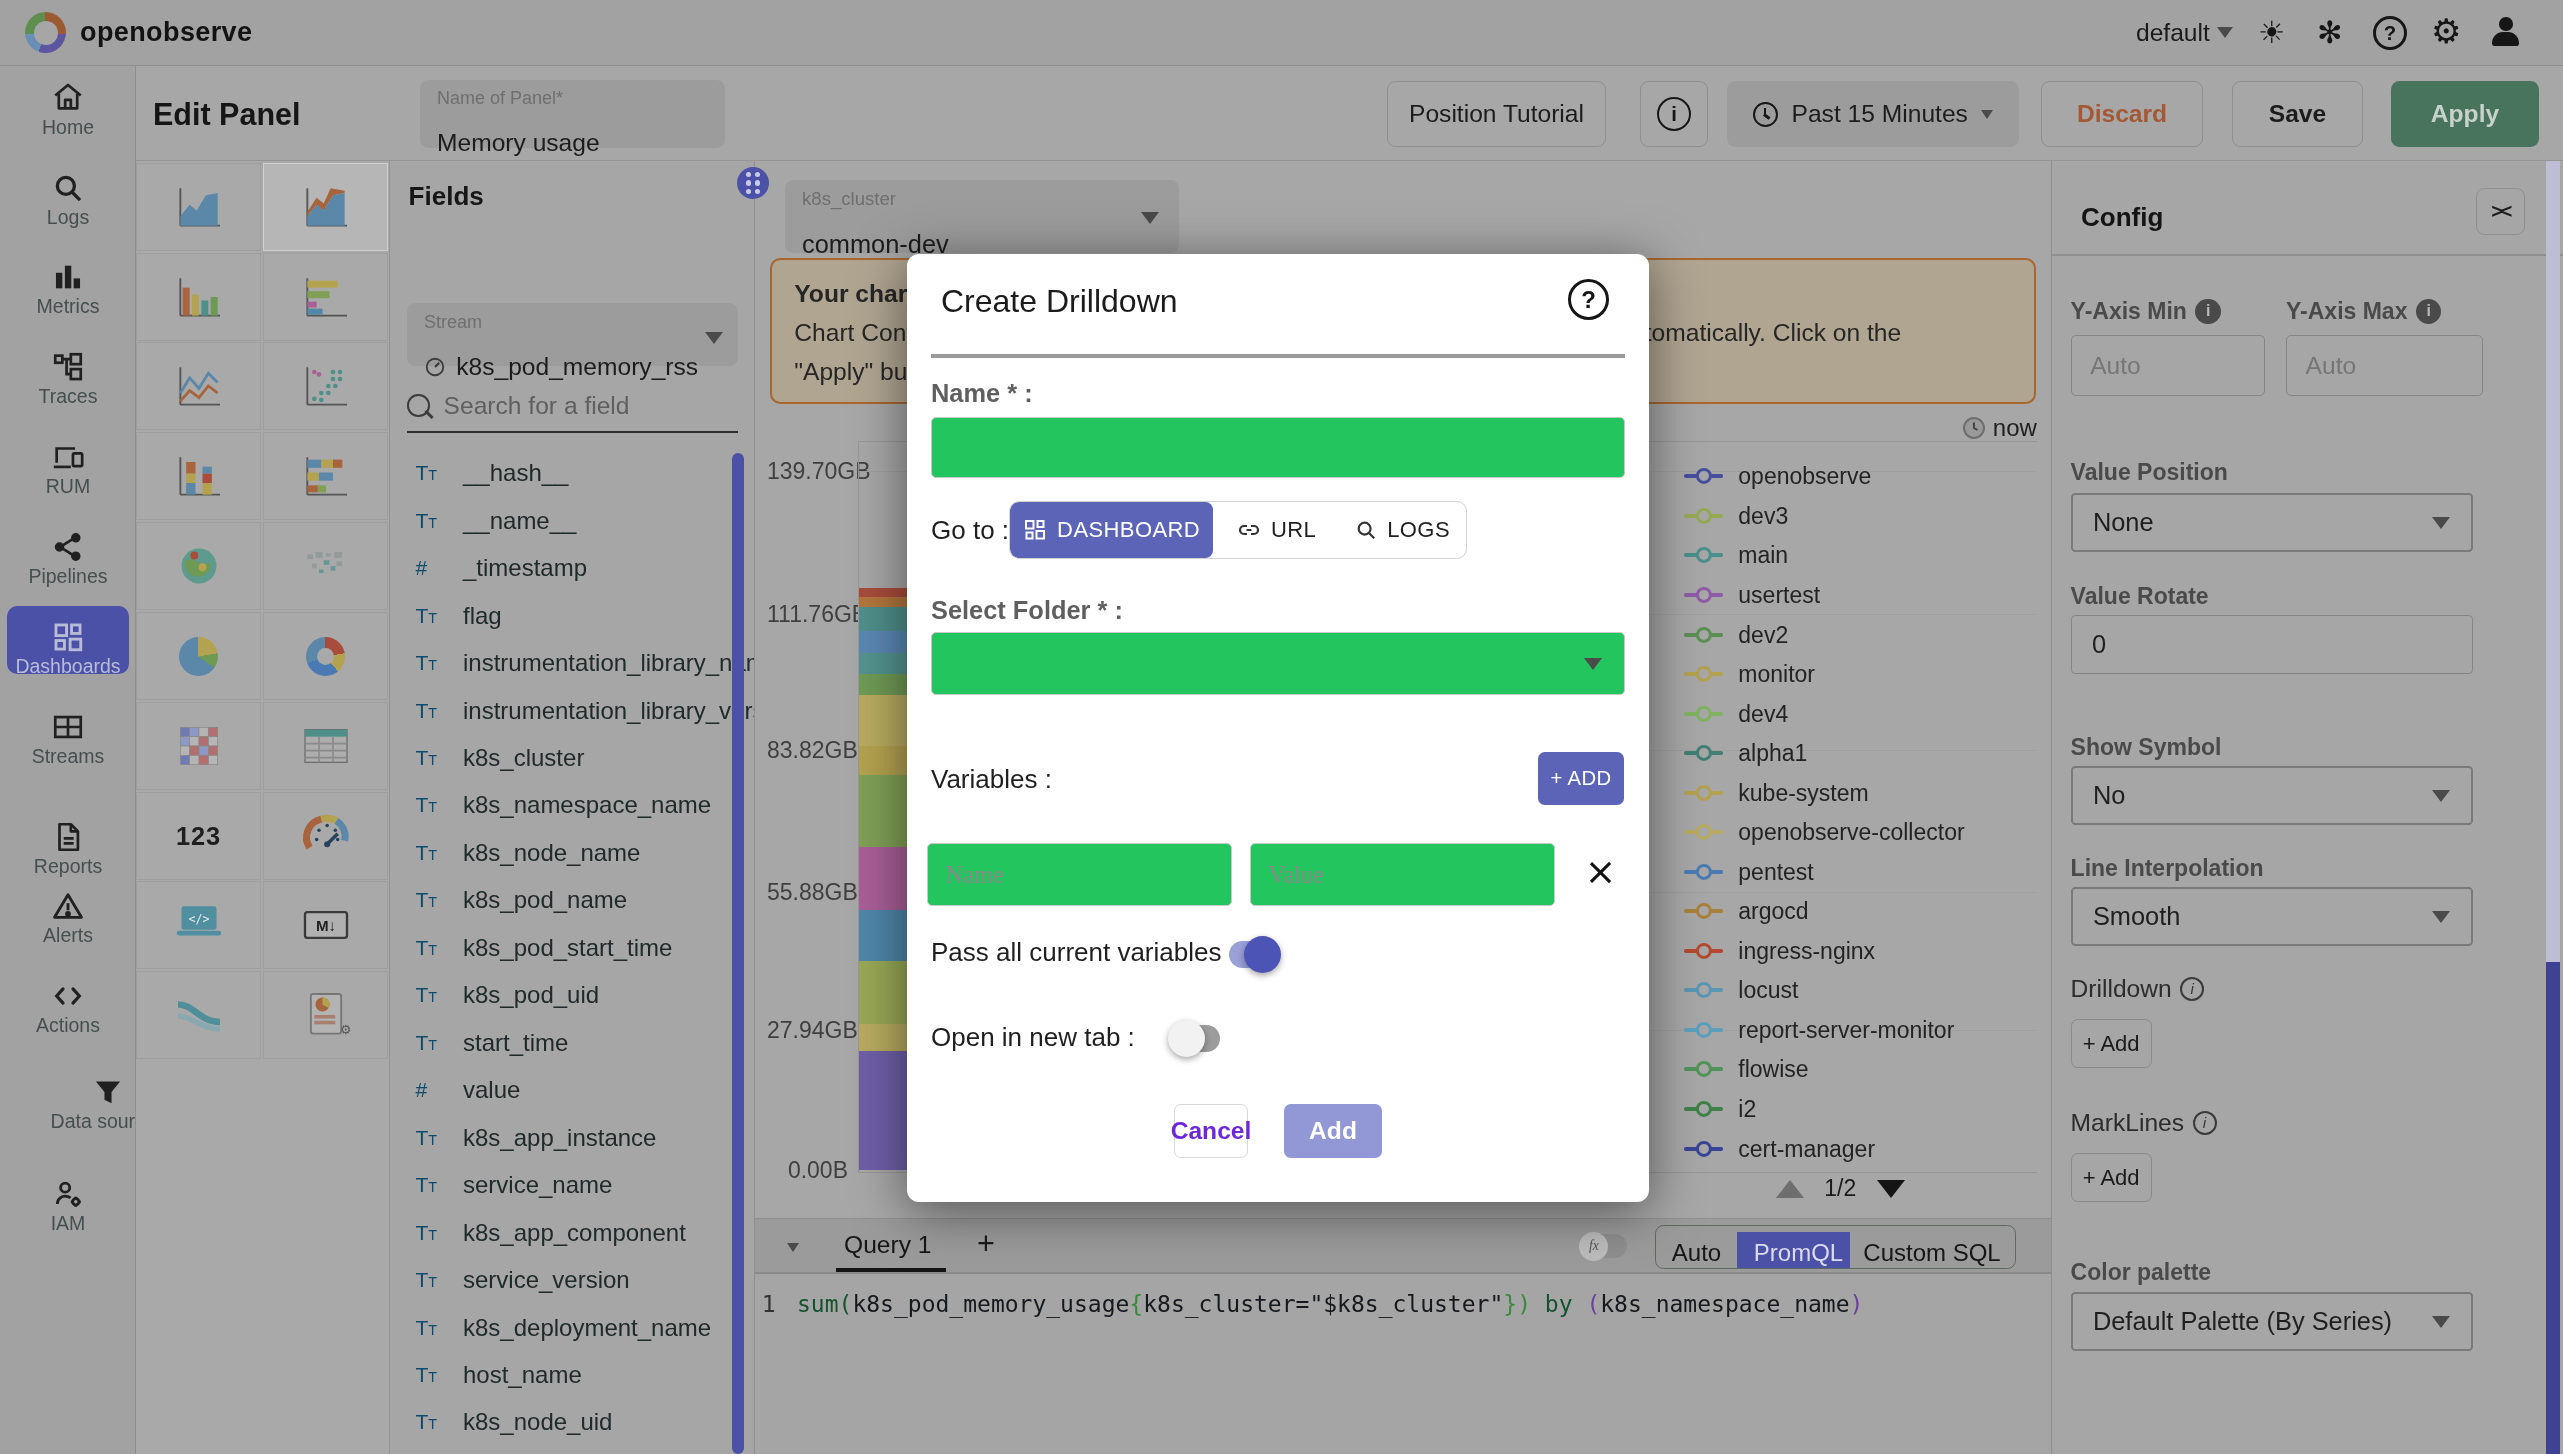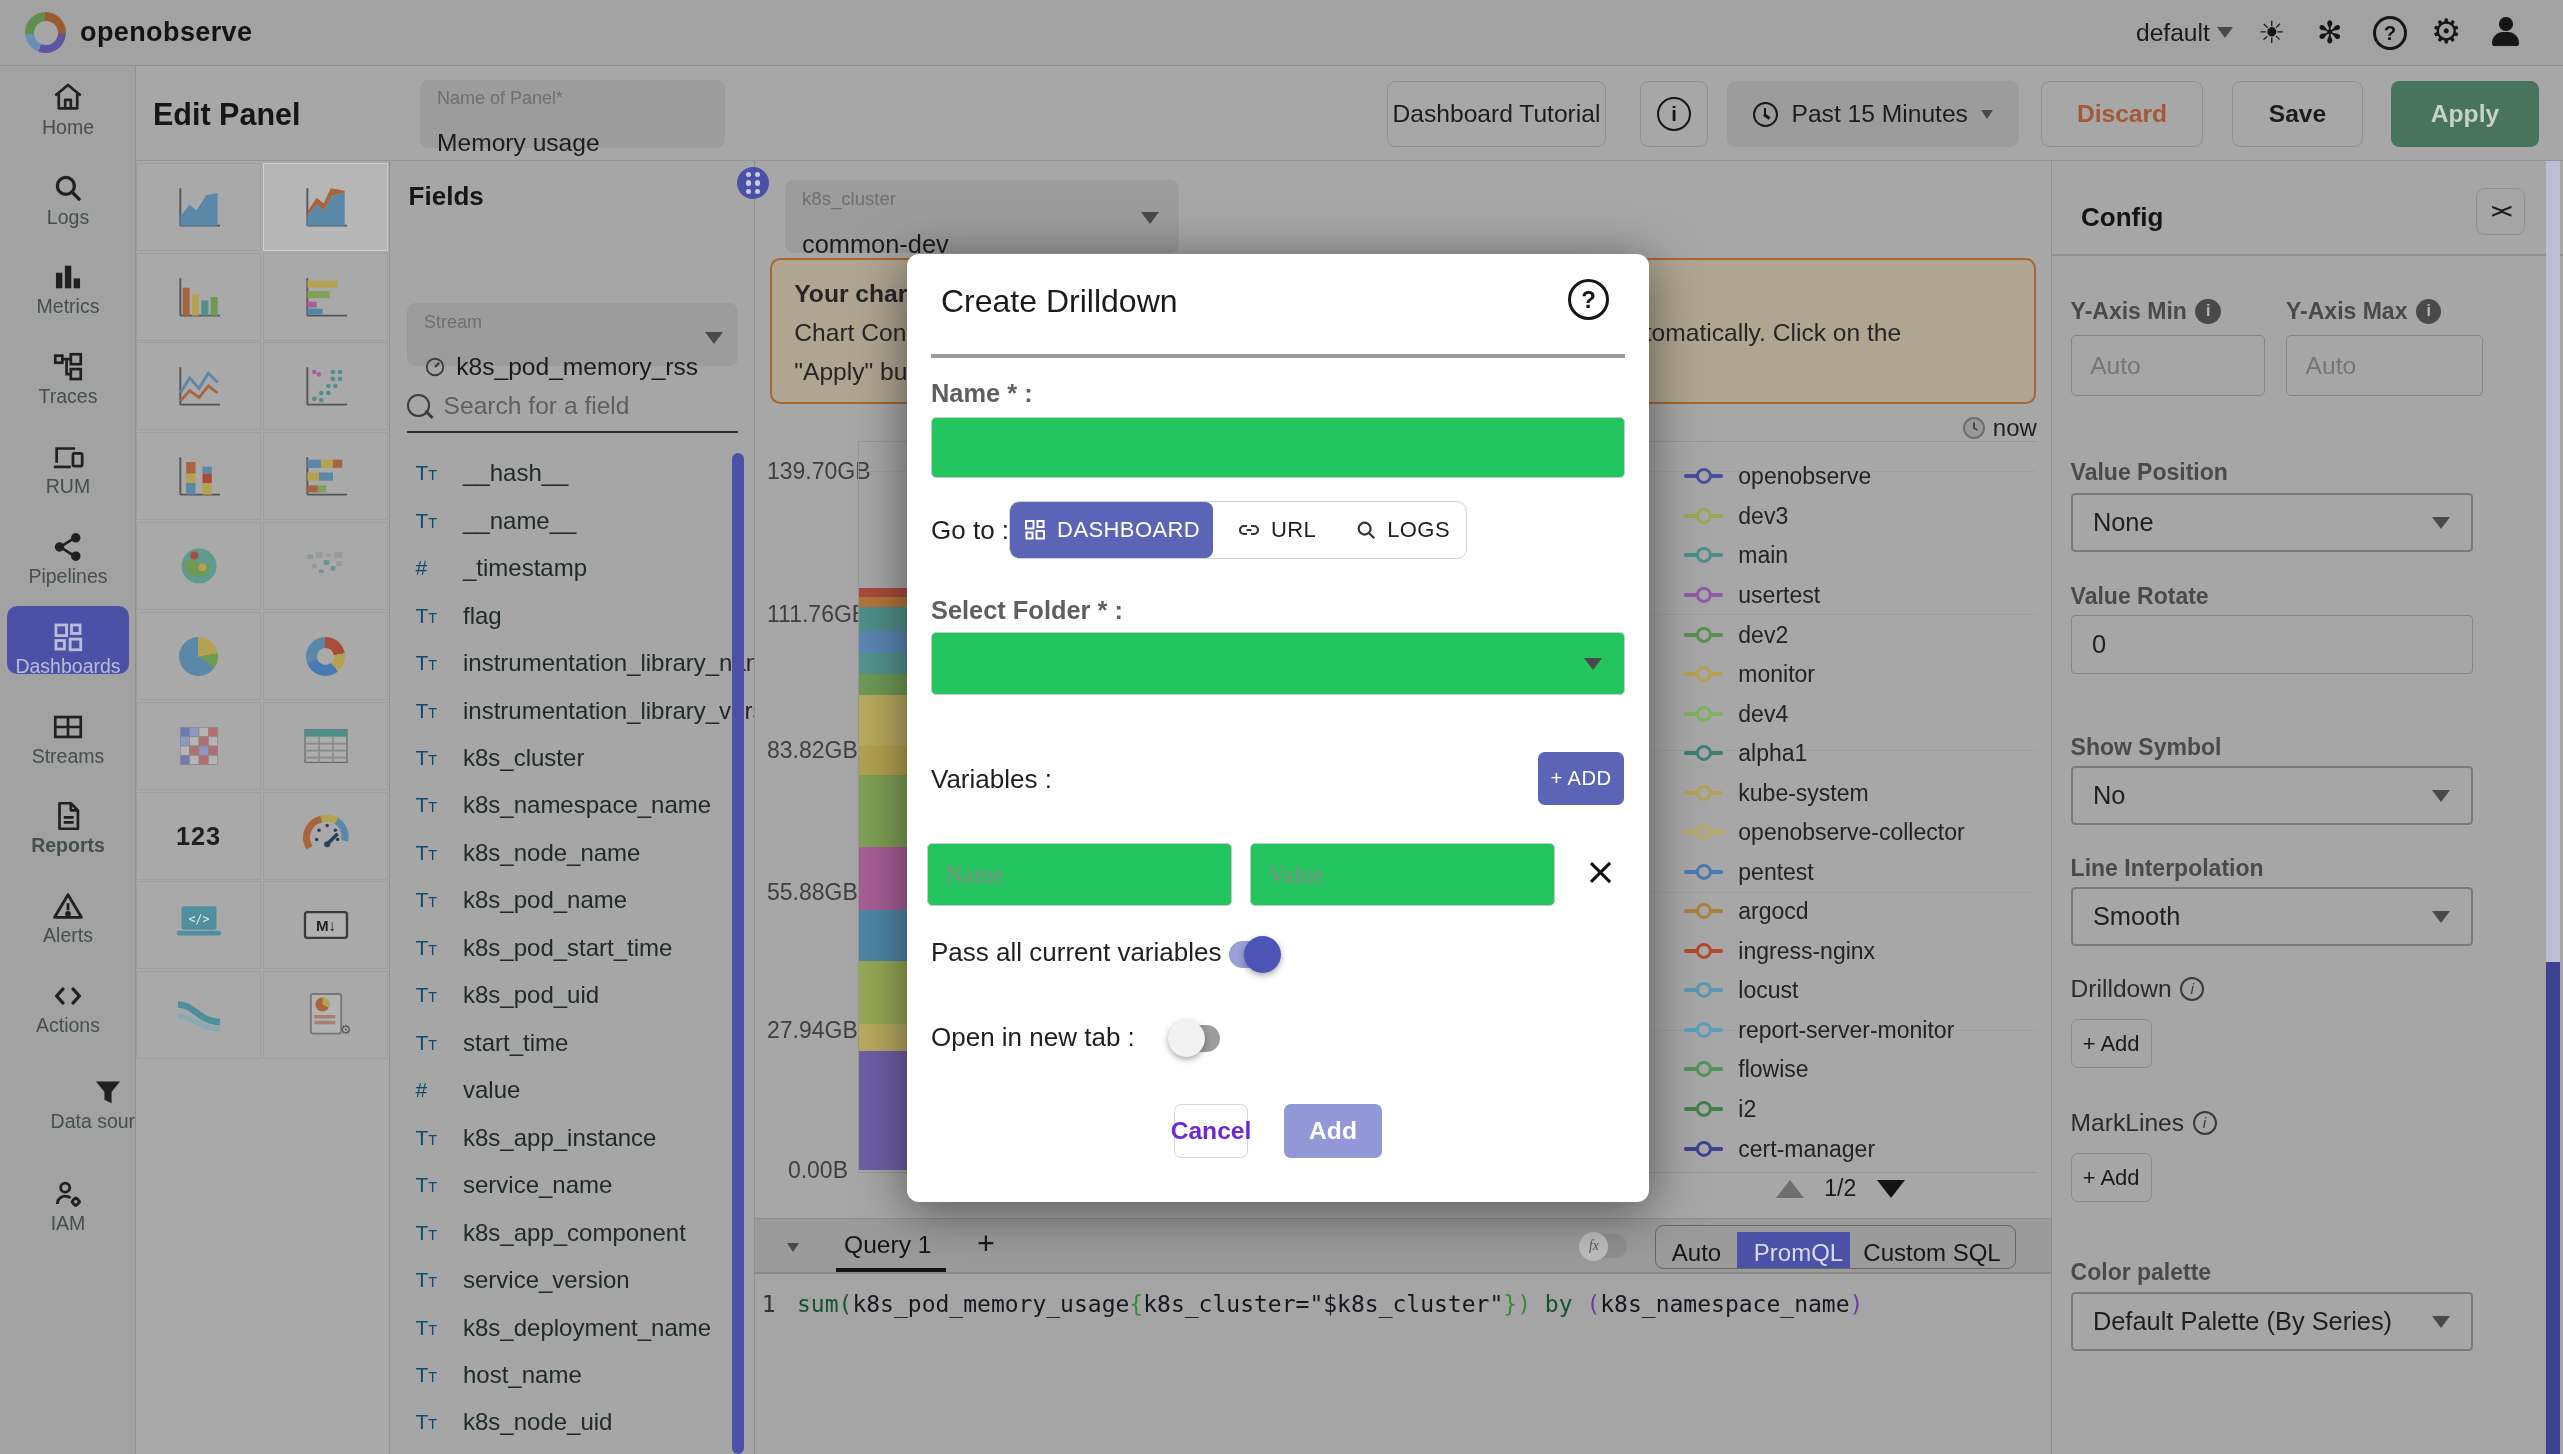--- a/index.html
+++ b/index.html
@@ -129,21 +129,21 @@
   <div class="abs person" style="left:2489px;top:15.3px"></div>
 </div>
 
 <div id="header" class="region">
   <div class="abs h-title" style="left:17px;top:30.5px">Edit Panel</div>
   <div class="abs ffield" style="left:284px;top:13.6px;width:305px;height:68px">
     <span class="lbl">Name of Panel*</span>
     <span class="val">Memory usage</span>
   </div>
   <div class="abs btn" style="left:1251px;top:15.3px;width:219px;height:66px">
-      <span>Dashboard Tutorial</span>
+      <span>Position Tutorial</span>
     </div>
   <div class="abs btn" style="left:1504px;top:15.3px;width:68px;height:66px">
       <span class="circle-q" style="border-width:2.5px">i</span>
     </div>
   <div class="abs btn" style="left:1591px;top:15.3px;width:292px;height:66px;background:#9c9c9c;border:none;gap:13.6px">
     <span class="clock"></span>
     <span>Past 15 Minutes</span>
     <span class="smallcaret"></span>
   </div>
   <div class="abs btn" style="left:1905px;top:15.3px;width:162px;height:66px;color:#a45835;font-weight:600">
@@ -233,21 +233,21 @@
     </div>
     <div class="side-item" style="top: 642px;">
       <div class="sic">
         <svg width="34" height="34" viewBox="0 0 24 24" fill="none" stroke="currentColor" stroke-width="1.9">
           <rect x="3" y="5" width="18" height="14"></rect>
           <path d="M3 12 H21 M12 5 V19"></path>
         </svg>
       </div>
       <div class="slb">Streams</div>
     </div>
-    <div class="side-item" style="top: 731px; font-weight: bold;">
+    <div class="side-item" style="top: 752px;">
       <div class="sic">
         <svg width="34" height="34" viewBox="0 0 24 24" fill="none" stroke="currentColor" stroke-width="1.9" stroke-linejoin="round">
           <path d="M6 3 H14 L19 8 V21 H6 Z"></path>
           <path d="M14 3 V8 H19"></path>
           <path d="M9 13 H16 M9 16.5 H16"></path>
         </svg>
       </div>
       <div class="slb">Reports</div>
     </div>
     <div class="side-item" style="top: 821px;">

